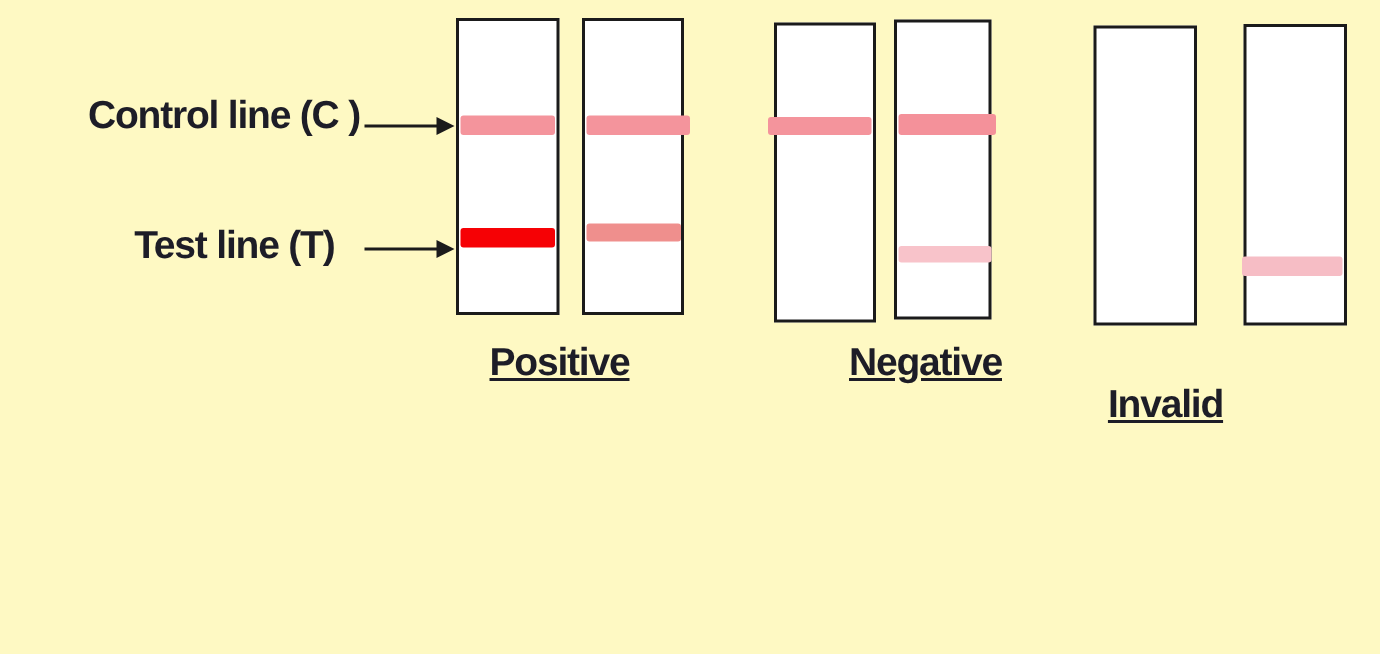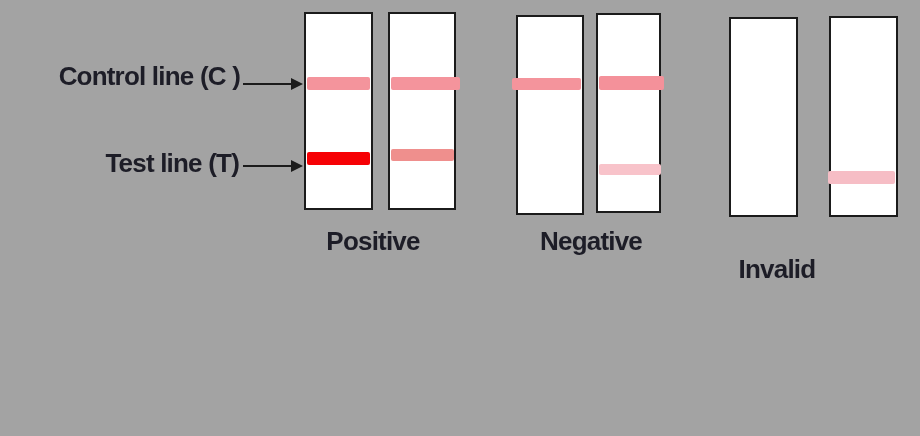--- a/index.html
+++ b/index.html
@@ -1,48 +1,49 @@
 <!DOCTYPE html>
 <html style="--ink: #1b1b1b; --text: #1d1d27;"><head>
 <meta charset="utf-8">
 <style>
   :root { --ink: #1b1b1b; --text: #1d1d27; }
   html, body { margin: 0; padding: 0; background: #ffffff; }
   .canvas {
     position: relative;
     width: 920px;
     height: 436px;
-    background: #a3a3a3;
+    background: #fef9c3;
     overflow: hidden;
     font-family: "Liberation Sans", sans-serif;
     color: var(--text);
   }
   .label {
     position: absolute;
     font-size: 26px;
     font-weight: 700;
     letter-spacing: -0.8px;
     line-height: 30px;
     white-space: nowrap;
     text-align: right;
   }
   .control-label { left: 0; top: 61; width: 240px; top: 61px; }
-  .test-label    { left: 16px; top: 148px; width: 223px; }
+  .test-label    { left: 0; top: 148px; width: 223px; }
   .caption {
     position: absolute;
     top: 226px;
     font-size: 26px;
     font-weight: 700;
     letter-spacing: -0.8px;
     line-height: 30px;
     white-space: nowrap;
     transform: translateX(-50%);
+    text-decoration: underline;
   }
   .caption-positive { left: 373px; }
-  .caption-negative { left: 591px; }
+  .caption-negative { left: 617px; }
   .caption-invalid  { left: 777px; margin-top: 28px; }
   .arrow { position: absolute; width: 60px; height: 12px; }
   .control-arrow { left: 243px; top: 78px; }
   .test-arrow    { left: 243px; top: 160px; }
   .arrow .shaft {
     position: absolute;
     left: 0; top: 4.5px;
     width: 50px; height: 2.5px;
     background: var(--ink);
   }

